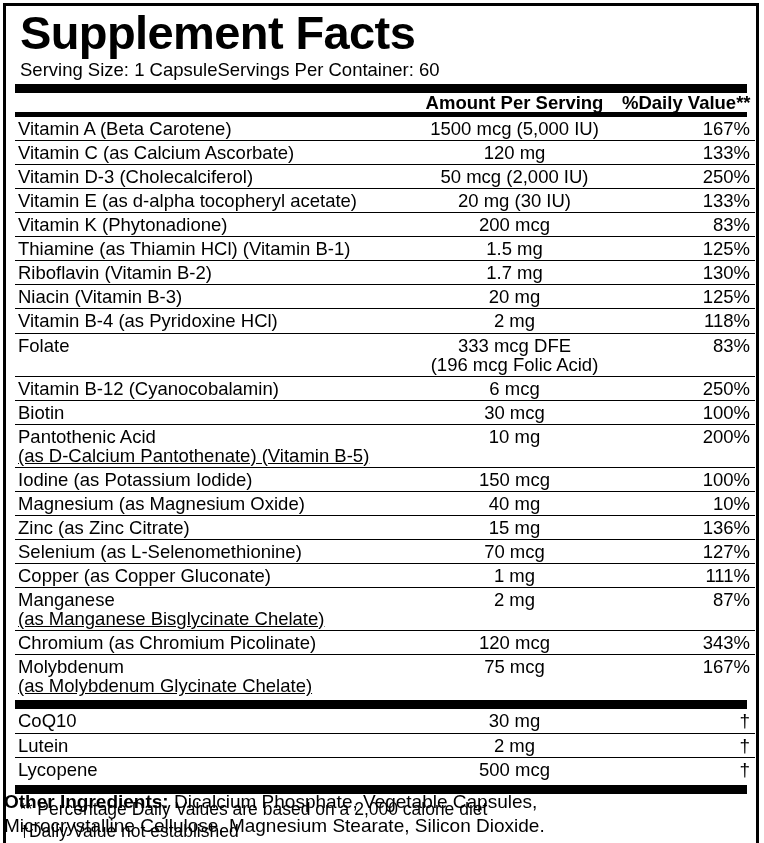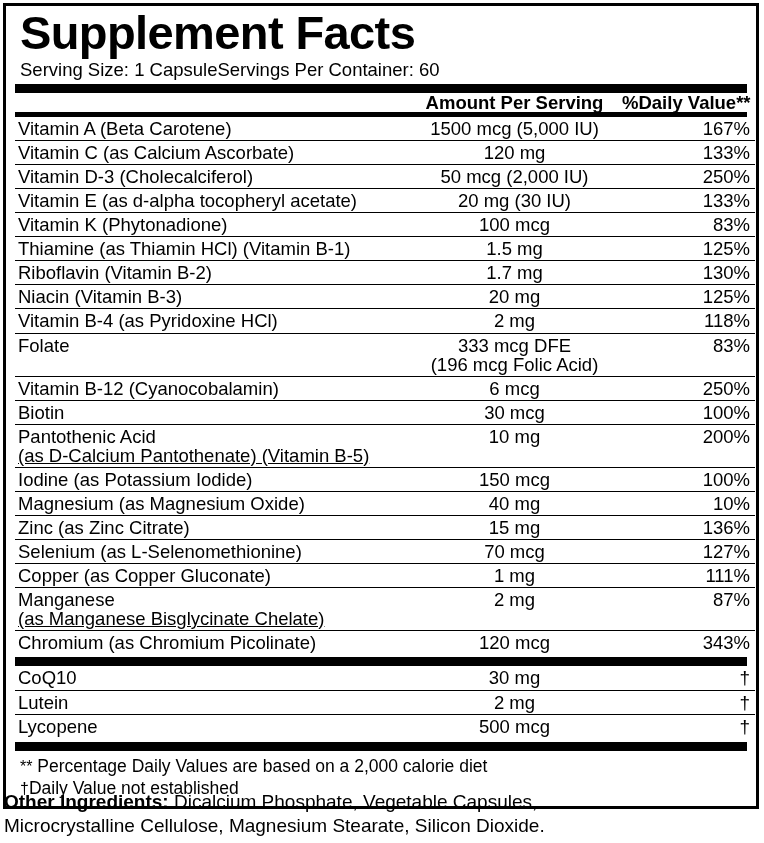--- a/index.html
+++ b/index.html
@@ -180,21 +180,21 @@
             <td class="amt">50 mcg (2,000 IU)</td>
             <td class="dv">250%</td>
           </tr>
           <tr class="item">
             <td class="nm">Vitamin E (as d-alpha tocopheryl acetate)</td>
             <td class="amt">20 mg (30 IU)</td>
             <td class="dv">133%</td>
           </tr>
           <tr class="item">
             <td class="nm">Vitamin K (Phytonadione)</td>
-            <td class="amt">100 mcg</td>
+            <td class="amt">200 mcg</td>
             <td class="dv">83%</td>
           </tr>
           <tr class="item">
             <td class="nm">Thiamine (as Thiamin HCl) (Vitamin B-1)</td>
             <td class="amt">1.5 mg</td>
             <td class="dv">125%</td>
           </tr>
           <tr class="item">
             <td class="nm">Riboflavin (Vitamin B-2)</td>
             <td class="amt">1.7 mg</td>
@@ -257,20 +257,25 @@
           </tr>
           <tr class="item">
             <td class="nm"><span>Manganese</span><span class="sub">(as Manganese Bisglycinate Chelate)</span></td>
             <td class="amt">2 mg</td>
             <td class="dv">87%</td>
           </tr>
           <tr class="item">
             <td class="nm">Chromium (as Chromium Picolinate)</td>
             <td class="amt">120 mcg</td>
             <td class="dv">343%</td>
+          </tr>
+          <tr class="item">
+            <td class="nm"><span>Molybdenum</span><span class="sub">(as Molybdenum Glycinate Chelate)</span></td>
+            <td class="amt">75 mcg</td>
+            <td class="dv">167%</td>
           </tr>
         </tbody>
     </table>
 
     <div class="bar-thick"></div>
 
     <table class="facts">
       <colgroup>
         <col class="c-name">
           <col class="c-amt">

